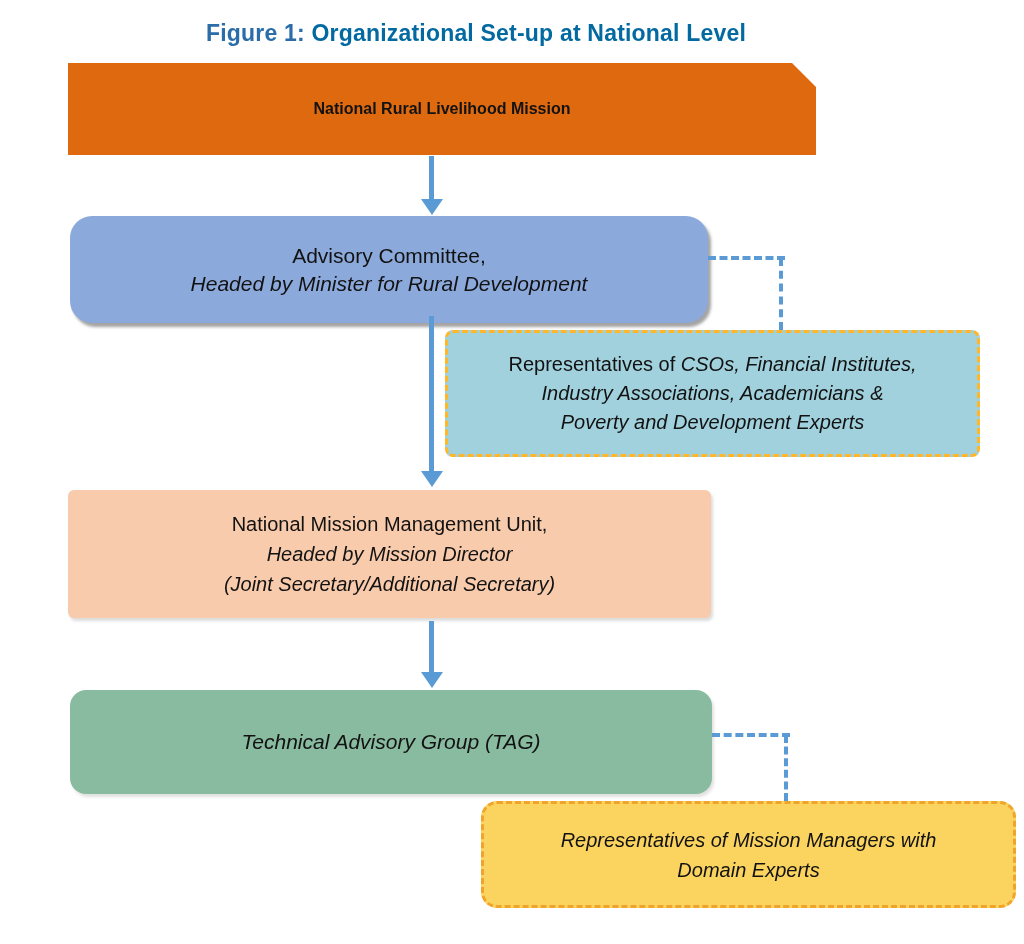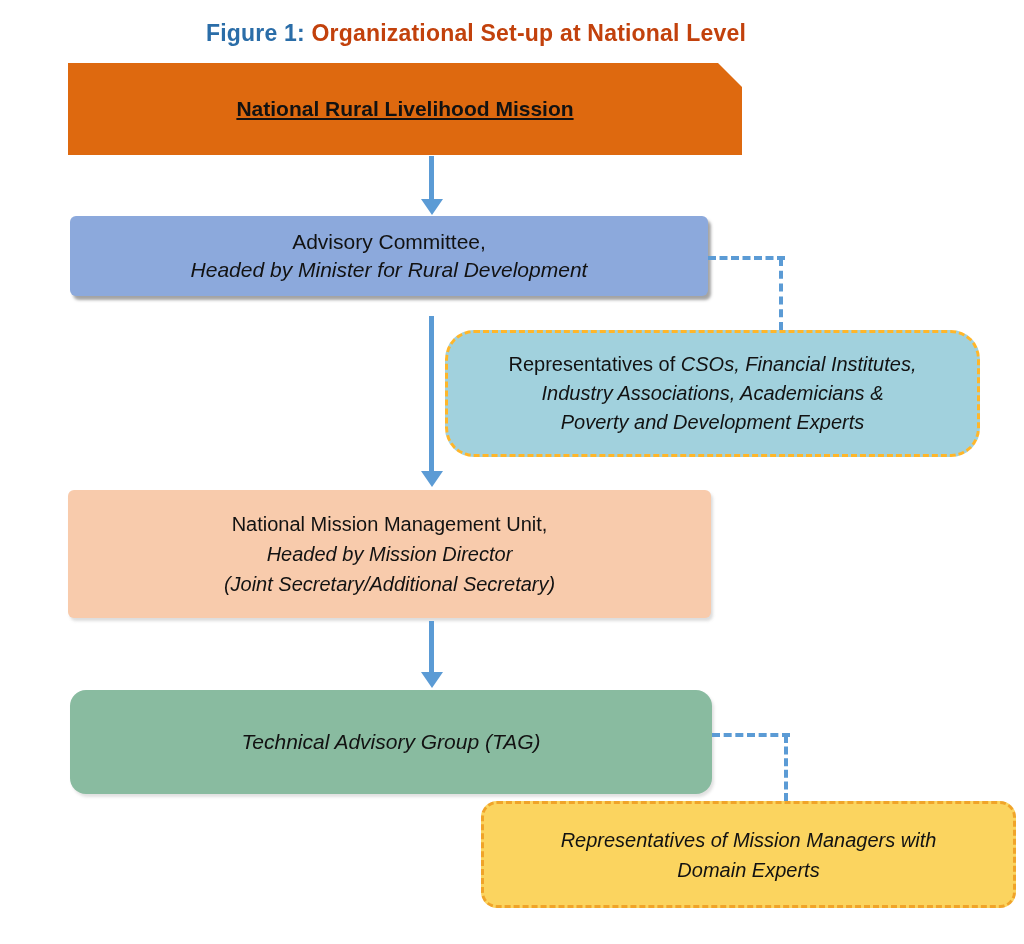--- a/index.html
+++ b/index.html
@@ -22,59 +22,58 @@
     left: 70px;
     top: 20px;
     width: 812px;
     text-align: center;
     font-size: 23px;
     font-weight: bold;
     letter-spacing: 0.2px;
     white-space: nowrap;
   }
   .figure-title .prefix { color: var(--title_accent, #2A6DA8); }
-  .figure-title .text   { color: #c2410c; }
+  .figure-title .text   { color: #0369a1; }
 
   
   .node {
     position: absolute;
     display: flex;
     flex-direction: column;
     justify-content: center;
     align-items: center;
     text-align: center;
     font-size: 20px;
     line-height: 28px;
     box-sizing: border-box;
     padding: 6px 18px;
   }
   .node .ln { display: block; }
   .it { font-style: italic; }
   .bold { font-weight: bold; }
 
   
   .box-nrlm {
-    left: 68px; top: 63px; width: 674px; height: 92px;
+    left: 68px; top: 63px; width: 748px; height: 92px;
     background: var(--nrlm_fill, #DE690F);
     clip-path: polygon(0 0, calc(100% - 24px) 0, 100% 24px, 100% 100%, 0 100%);
-    font-size: 21px;
-    text-decoration: underline;
+    font-size: 16px;
   }
   .box-advisory {
-    left: 70px; top: 216px; width: 638px; height: 80px;
+    left: 70px; top: 216px; width: 638px; height: 107px;
     background: var(--advisory_fill, #8CA9DC);
-    border-radius: 6px;
+    border-radius: 22px;
     box-shadow: 3px 4px 3px rgba(90,90,90,0.55);
     font-size: 21px;
   }
   .box-csos {
     left: 445px; top: 330px; width: 535px; height: 127px;
     background: var(--csos_fill, #A1D1DD);
     border: 3px dashed var(--csos_border, #FFB629);
-    border-radius: 29px;
+    border-radius: 8px;
     line-height: 29px;
   }
   .box-nmmu {
     left: 68px; top: 490px; width: 643px; height: 128px;
     background: var(--nmmu_fill, #F8CBAC);
     border-radius: 6px;
     box-shadow: 2px 3px 3px rgba(120,120,120,0.25);
     line-height: 30px;
   }
   .box-tag {

